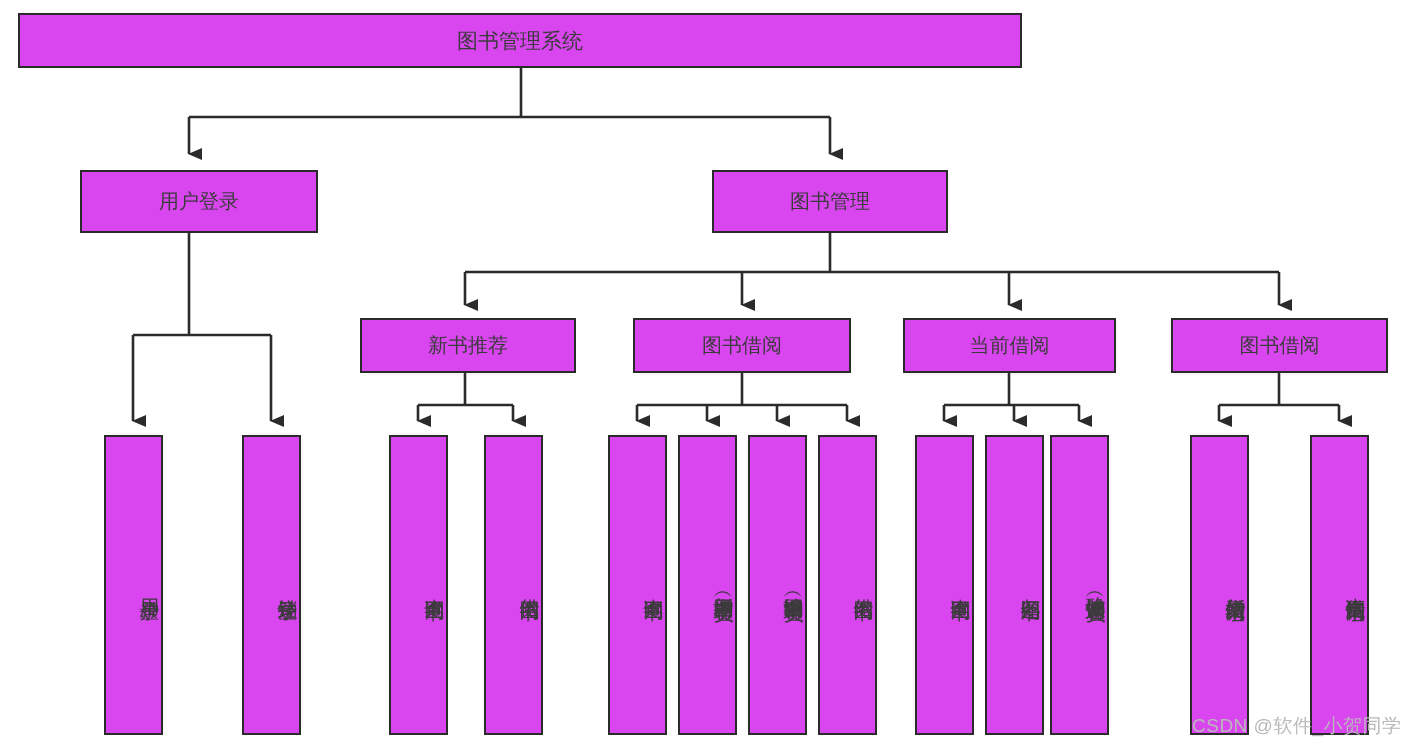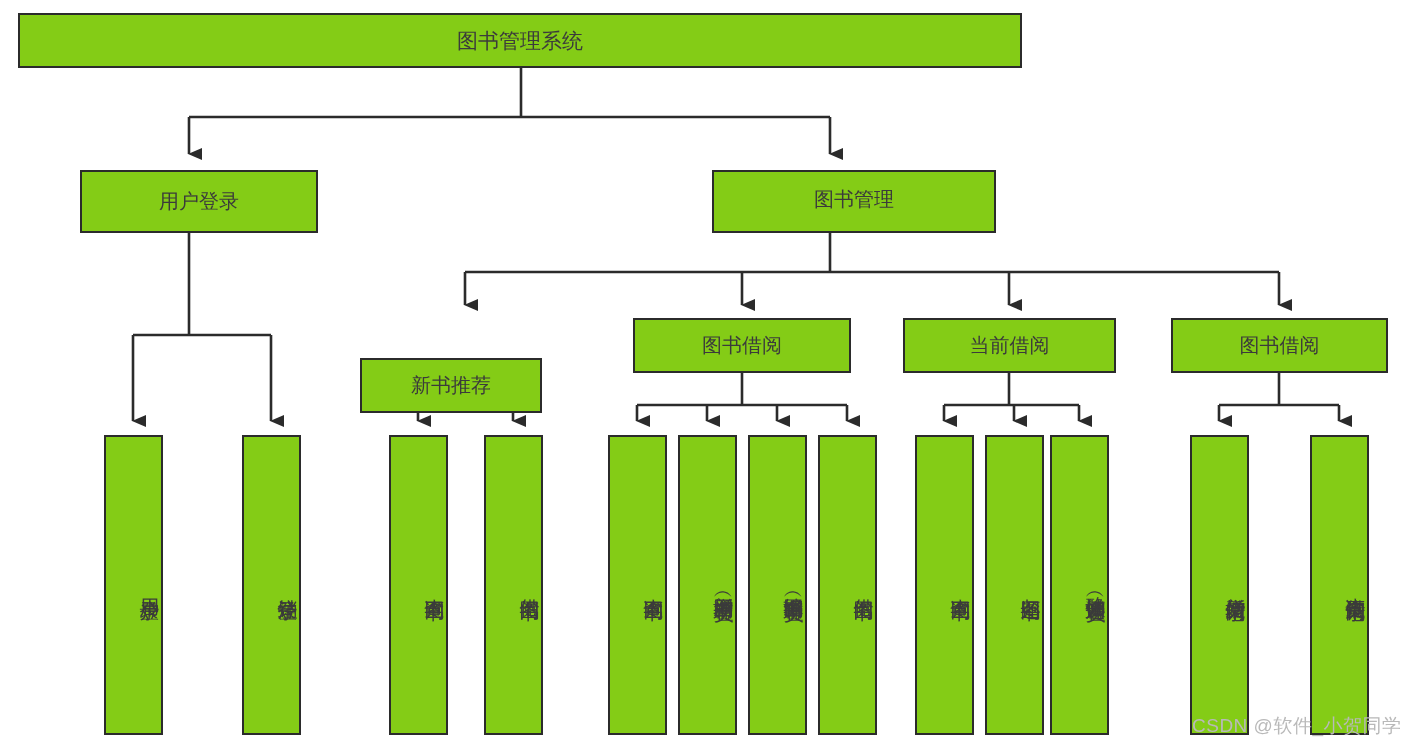--- a/index.html
+++ b/index.html
@@ -22,21 +22,21 @@
     position: absolute;
     left: 0;
     top: 0;
     width: 1405px;
     height: 747px;
     pointer-events: none;
   }
   .node {
     position: absolute;
     box-sizing: border-box;
-    background: #84cc16;
+    background: #d946ef;
     border: 2px solid #2b2b2b;
     display: flex;
     align-items: center;
     justify-content: center;
     color: #3b3b3b;
     line-height: 1.12;
     text-align: center;
   }
   .node.level-root {
     font-size: 21px;
@@ -127,25 +127,25 @@
     </g>
   </svg>
 
   <div class="node level-root" style="left:18px; top:13px; width:1004px; height:55px;">
     <span class="label">图书管理系统</span>
   </div>
 
   <div class="node level-1" style="left:80px; top:170px; width:238px; height:63px;">
     <span class="label">用户登录</span>
   </div>
-  <div class="node level-1" style="left:712px; top:170px; width:284px; height:63px;font-family:Liberation Mono, monospace;">
+  <div class="node level-1" style="left:712px; top:170px; width:236px; height:63px;">
     <span class="label">图书管理</span>
   </div>
 
-  <div class="node level-2" style="left:360px; top:318px; width:182px; height:55px;margin-top:40px;">
+  <div class="node level-2" style="left:360px; top:318px; width:216px; height:55px;">
     <span class="label">新书推荐</span>
   </div>
   <div class="node level-2" style="left:903px; top:318px; width:213px; height:55px;">
     <span class="label">当前借阅</span>
   </div>
   <div class="node level-2" style="left:633px; top:318px; width:218px; height:55px;">
     <span class="label">图书借阅</span>
   </div>
   <div class="node level-2" style="left:1171px; top:318px; width:217px; height:55px;">
     <span class="label">图书借阅</span>

